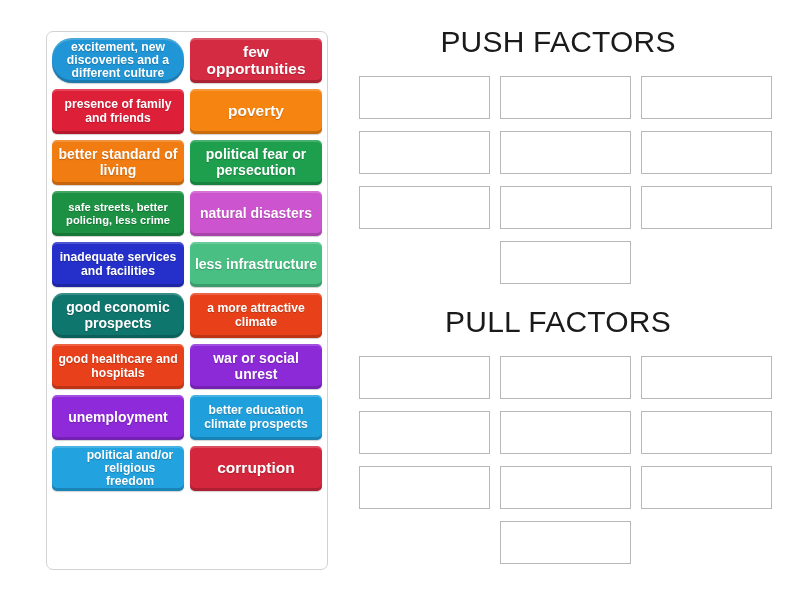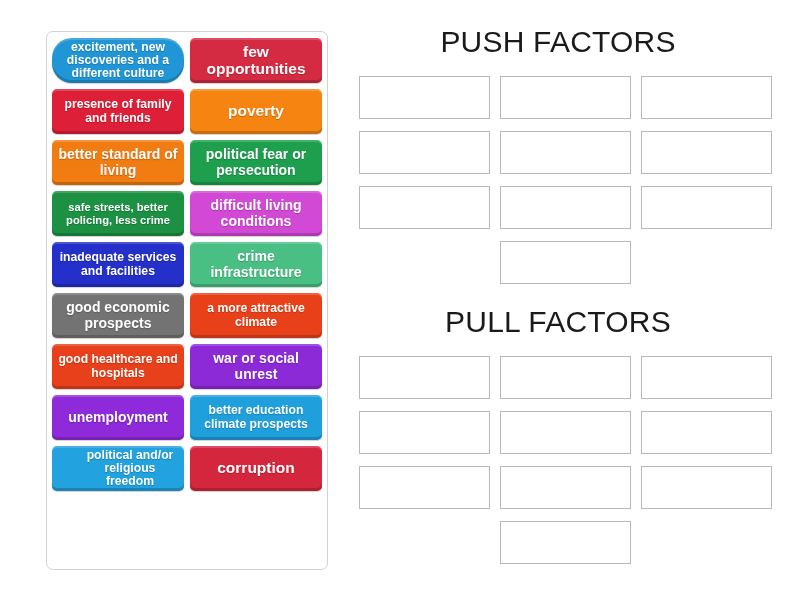--- a/index.html
+++ b/index.html
@@ -115,24 +115,24 @@
 
   <div id="tile-tray">
     <div id="tile-grid">
         <div class="tile sz-sm" style="background: rgb(33, 150, 214); border-radius: 20px;">excitement, new discoveries and a different culture</div>
         <div class="tile sz-lg" style="background: rgb(212, 43, 66);">few opportunities</div>
         <div class="tile sz-sm" style="background: rgb(222, 31, 56);">presence of family and friends</div>
         <div class="tile sz-lg" style="background: rgb(245, 132, 17);">poverty</div>
         <div class="tile sz-md" style="background: rgb(240, 124, 18);">better standard of living</div>
         <div class="tile sz-md" style="background: rgb(30, 159, 78);">political fear or persecution</div>
         <div class="tile sz-xs" style="background: rgb(28, 145, 67);">safe streets, better policing, less crime</div>
-        <div class="tile sz-md" style="background: rgb(210, 73, 214);">difficult living conditions</div>
+        <div class="tile sz-md" style="background: rgb(205, 84, 207);">natural disasters</div>
         <div class="tile sz-sm" style="background: rgb(36, 48, 201);">inadequate services and facilities</div>
-        <div class="tile sz-md" style="background: rgb(73, 191, 132);">crime infrastructure</div>
-        <div class="tile sz-md" style="background: #737373;">good economic prospects</div>
+        <div class="tile sz-md" style="background: rgb(73, 191, 132);">less infrastructure</div>
+        <div class="tile sz-md" style="background: #0f766e; border-radius: 11px;">good economic prospects</div>
         <div class="tile sz-sm" style="background: rgb(232, 65, 26);">a more attractive climate</div>
         <div class="tile sz-sm" style="background: rgb(232, 64, 26);">good healthcare and hospitals</div>
         <div class="tile sz-md" style="background: rgb(141, 42, 216);">war or social unrest</div>
         <div class="tile sz-md" style="background: rgb(142, 42, 218);">unemployment</div>
         <div class="tile sz-sm" style="background: rgb(31, 160, 221);">better education climate prospects</div>
         <div class="tile sz-sm" style="background: rgb(34, 162, 222); padding-left: 28px;">political and/or religious freedom</div>
         <div class="tile sz-lg" style="background: rgb(212, 39, 61);">corruption</div>
       </div>
   </div>
 

